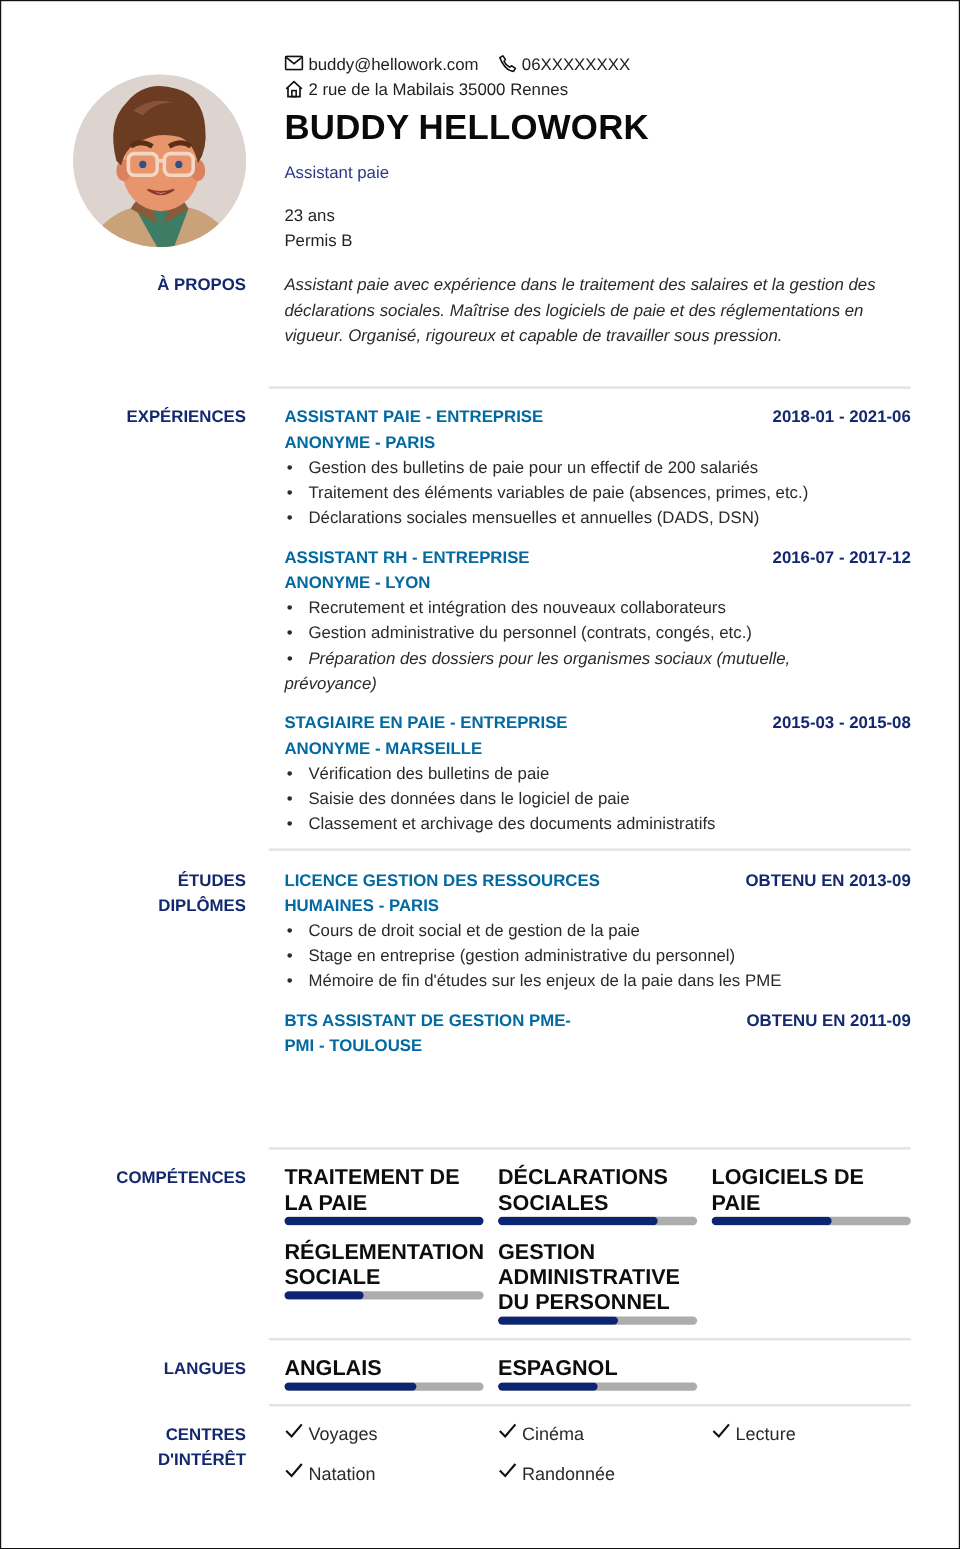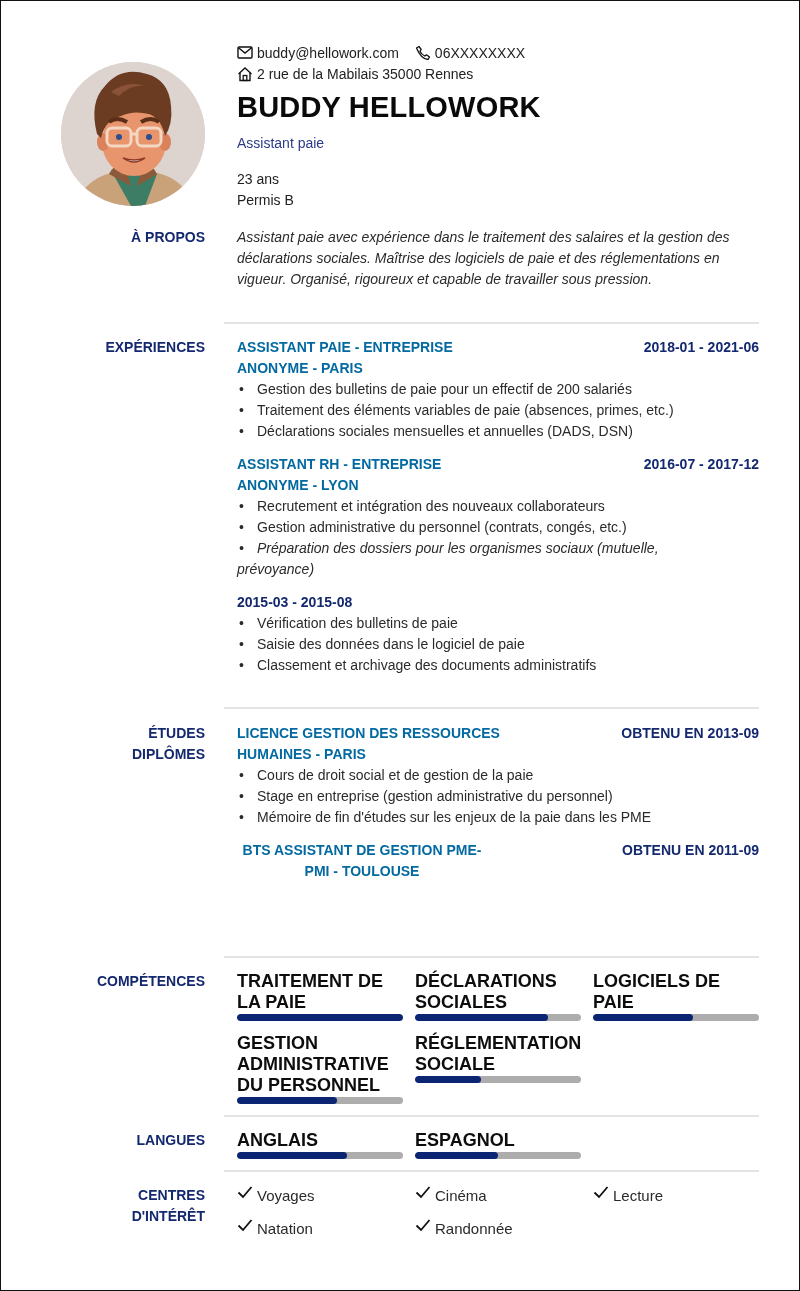--- a/index.html
+++ b/index.html
@@ -167,20 +167,21 @@
         <div class="entry-date">2016-07 - 2017-12</div>
       </div>
       <ul class="bullets">
         <li><span class="dot">•</span><span>Recrutement et intégration des nouveaux collaborateurs</span></li>
         <li><span class="dot">•</span><span>Gestion administrative du personnel (contrats, congés, etc.)</span></li>
         <li style="width:470px;font-style:italic;"><span class="dot">•</span><span>Préparation des dossiers pour les organismes sociaux (mutuelle, prévoyance)</span></li>
       </ul>
     </div>
     <div class="entry">
       <div class="entry-head">
+        <div class="entry-title" style="width:240px;">STAGIAIRE EN PAIE - ENTREPRISE ANONYME - MARSEILLE</div>
         <div class="entry-date">2015-03 - 2015-08</div>
       </div>
       <ul class="bullets">
         <li><span class="dot">•</span><span>Vérification des bulletins de paie</span></li>
         <li><span class="dot">•</span><span>Saisie des données dans le logiciel de paie</span></li>
         <li><span class="dot">•</span><span>Classement et archivage des documents administratifs</span></li>
       </ul>
     </div>
   </div>
 </div>
@@ -198,21 +199,21 @@
         <div class="entry-date">OBTENU EN 2013-09</div>
       </div>
       <ul class="bullets">
         <li><span class="dot">•</span><span>Cours de droit social et de gestion de la paie</span></li>
         <li><span class="dot">•</span><span>Stage en entreprise (gestion administrative du personnel)</span></li>
         <li><span class="dot">•</span><span>Mémoire de fin d'études sur les enjeux de la paie dans les PME</span></li>
       </ul>
     </div>
     <div class="entry">
       <div class="entry-head">
-        <div class="entry-title" style="width:250px;text-align:center;">BTS ASSISTANT DE GESTION PME-PMI - TOULOUSE</div>
+        <div class="entry-title" style="width:250px;">BTS ASSISTANT DE GESTION PME-PMI - TOULOUSE</div>
         <div class="entry-date">OBTENU EN 2011-09</div>
       </div>
     </div>
   </div>
 </div>
 <div class="divider" style="top:956px;"></div>
 
 <div class="section" style="top:971px;">
   <div class="section-label">COMPÉTENCES</div>
   <div class="section-body">
@@ -229,29 +230,29 @@
             <div class="bar-fill" style="width: 80%;"></div>
           </div>
       </div>
       <div>
         <div class="skill-name">LOGICIELS DE PAIE</div>
         <div class="bar">
             <div class="bar-fill" style="width: 60%;"></div>
           </div>
       </div>
       <div>
+        <div class="skill-name">RÉGLEMENTATION SOCIALE</div>
+        <div class="bar">
+            <div class="bar-fill" style="width: 40%;"></div>
+          </div>
+      </div>
+      <div>
         <div class="skill-name">GESTION ADMINISTRATIVE DU PERSONNEL</div>
         <div class="bar">
             <div class="bar-fill" style="width: 60%;"></div>
-          </div>
-      </div>
-      <div>
-        <div class="skill-name">RÉGLEMENTATION SOCIALE</div>
-        <div class="bar">
-            <div class="bar-fill" style="width: 40%;"></div>
           </div>
       </div>
     </div>
   </div>
 </div>
 <div class="divider" style="top:1115px;"></div>
 
 <div class="section" style="top:1130px;">
   <div class="section-label">LANGUES</div>
   <div class="section-body">

